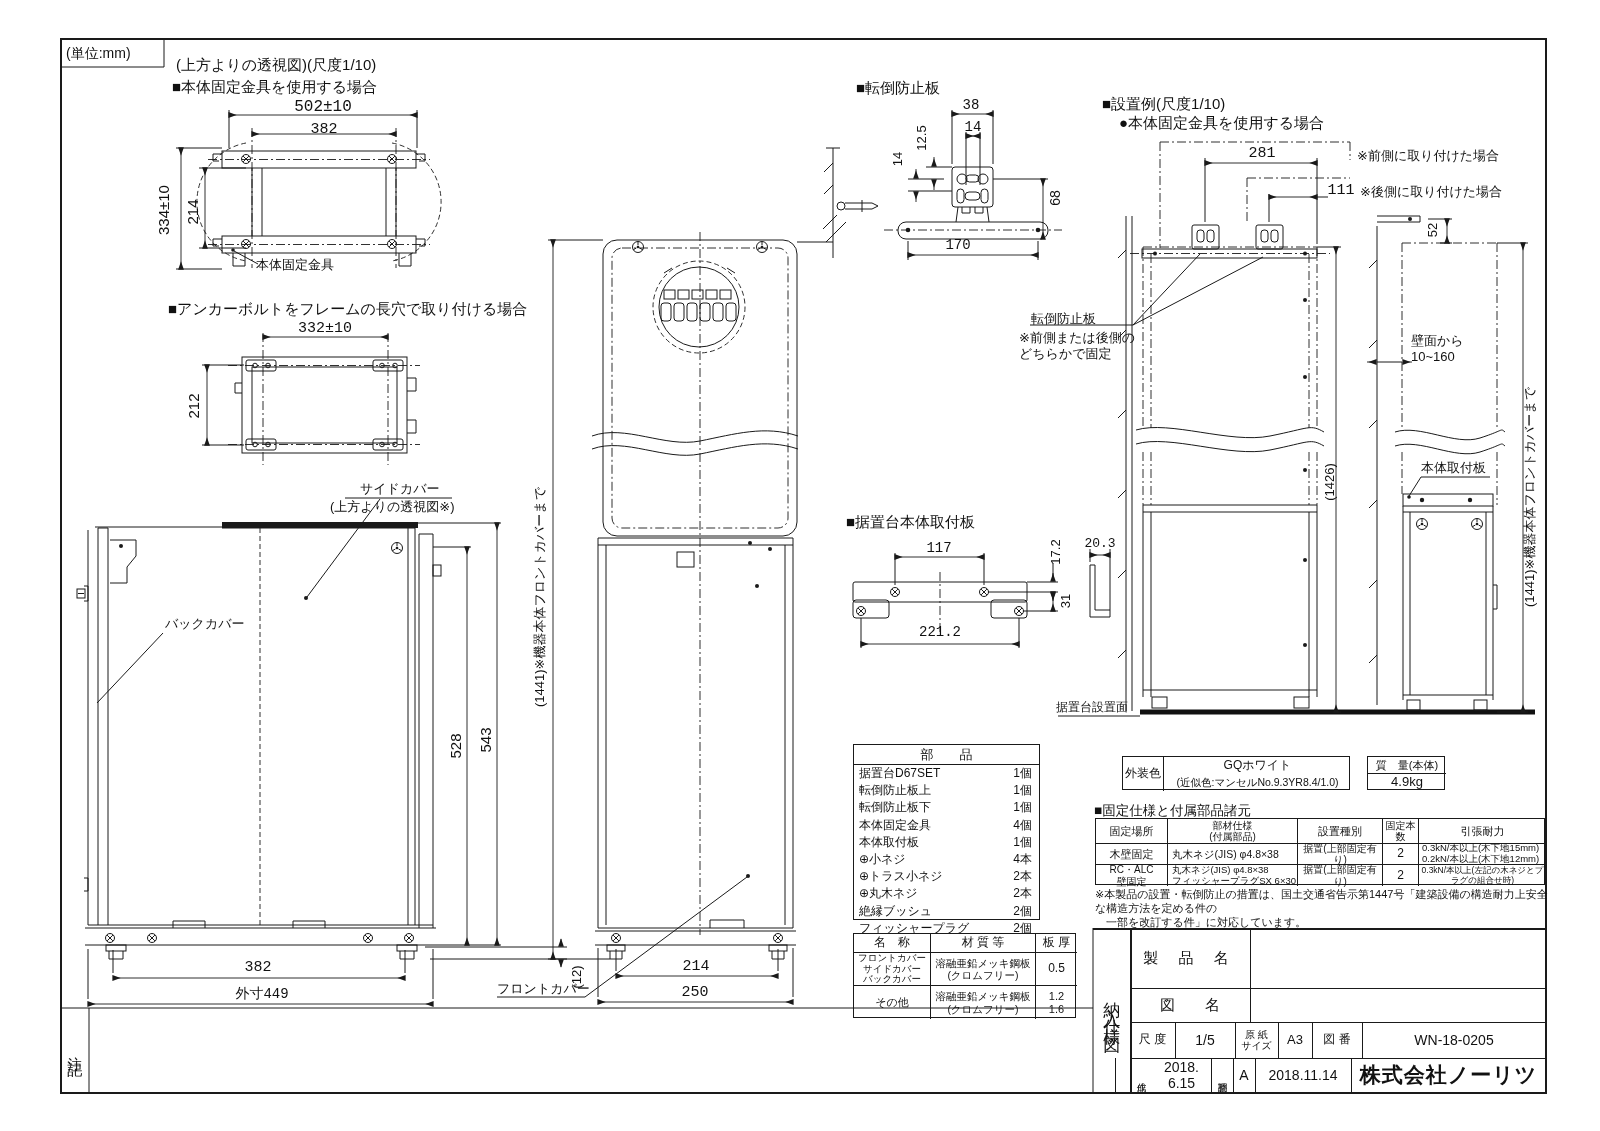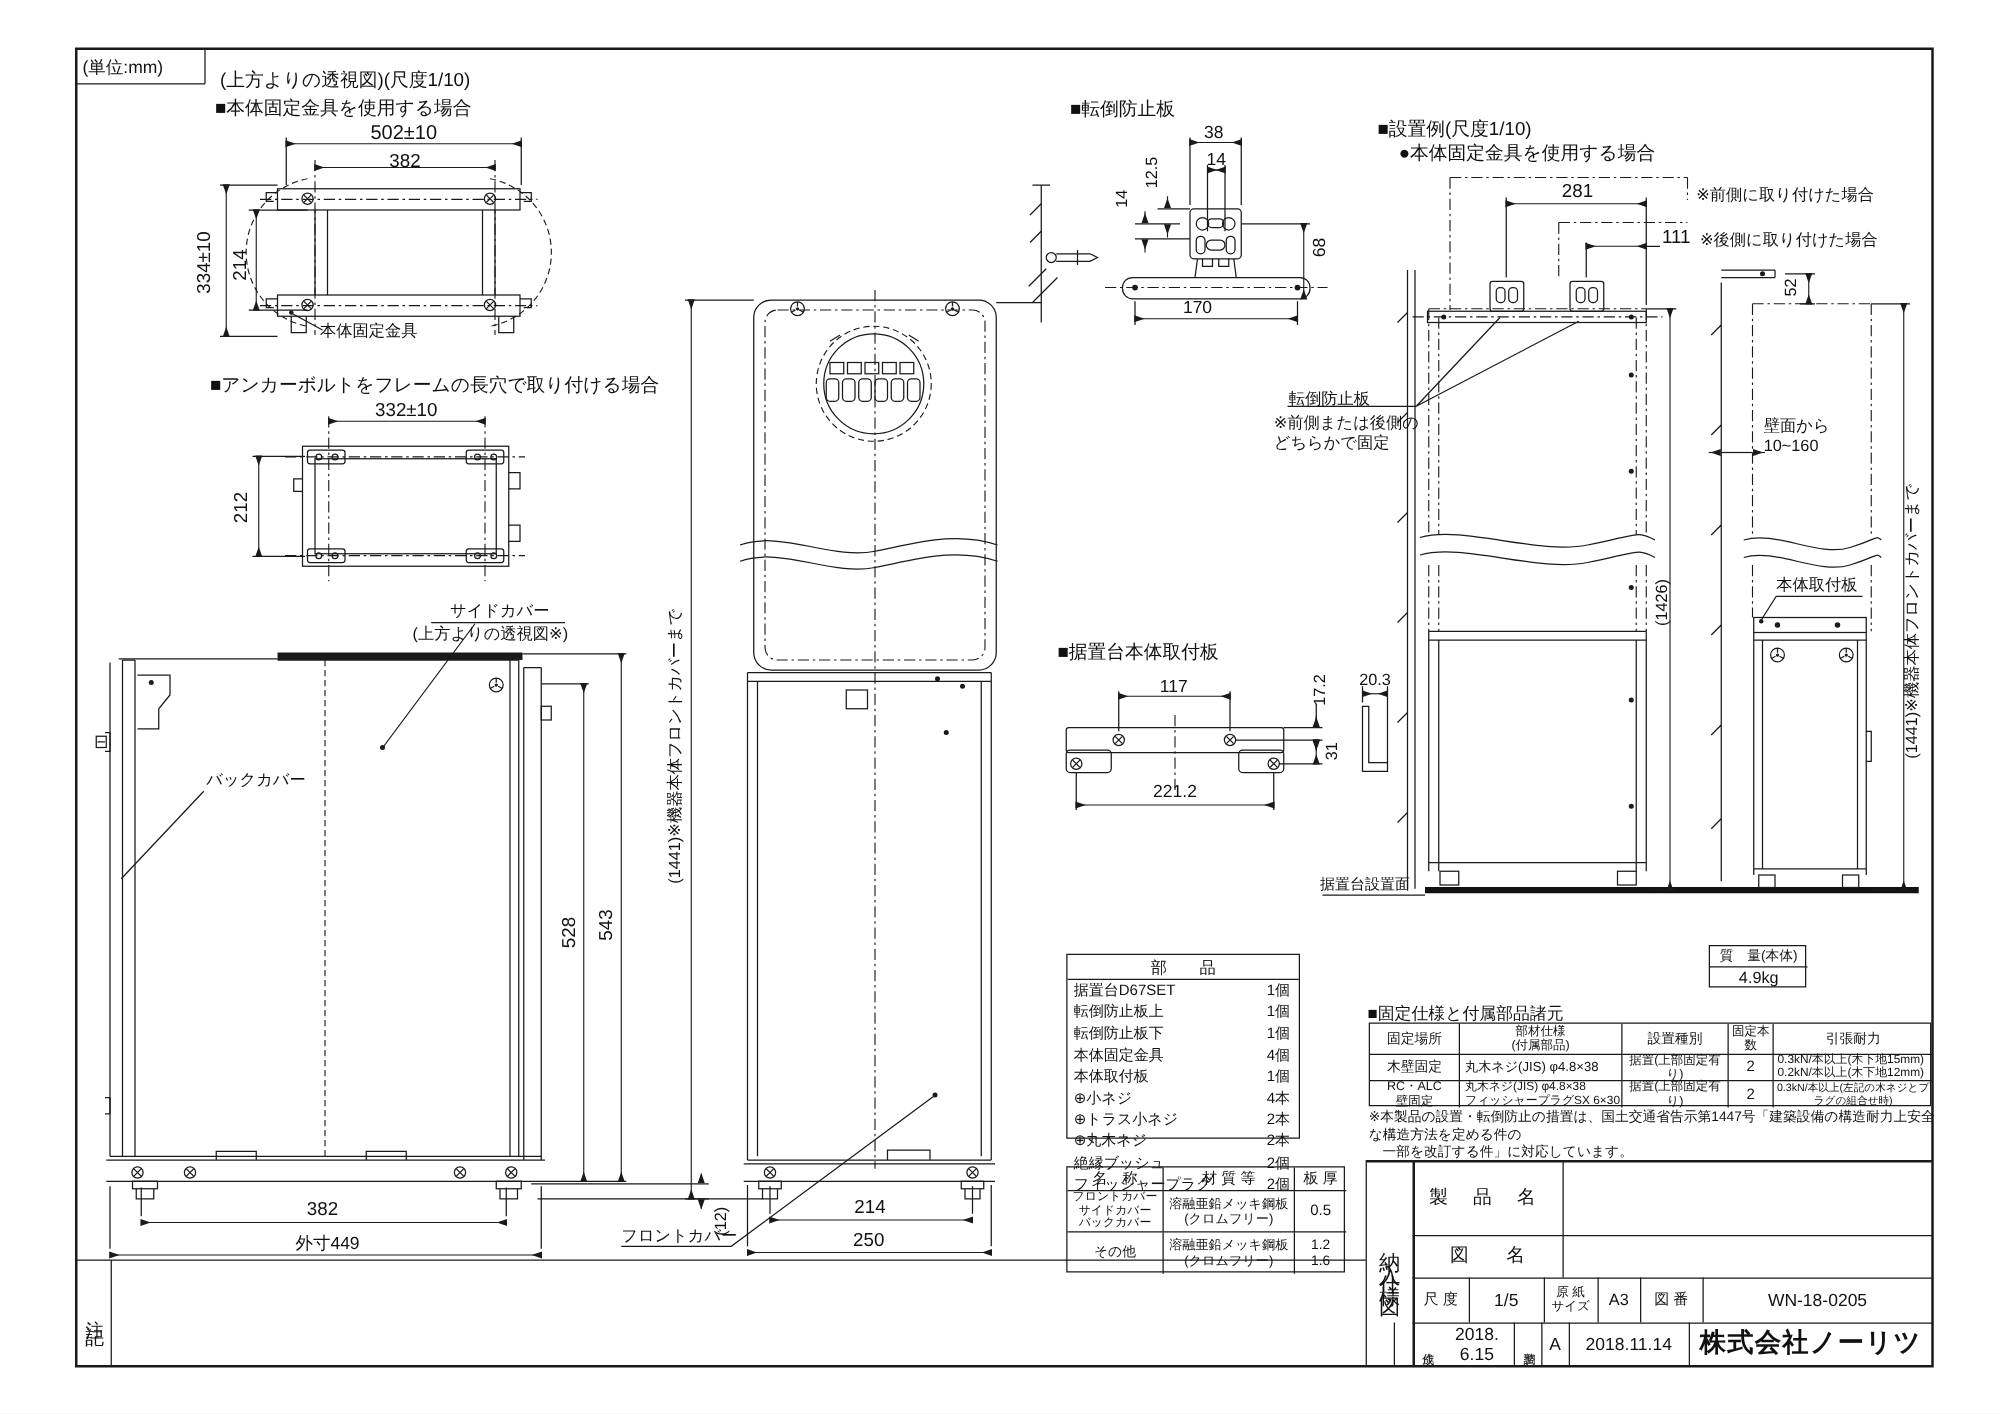--- a/index.html
+++ b/index.html
@@ -4,21 +4,21 @@
 <style>
   html,body{margin:0;padding:0;background:#e8e8e8;}
   #page{position:relative;width:1600px;height:1131px;background:#ffffff;overflow:hidden;
         font-family:"Liberation Sans","DejaVu Sans",sans-serif;color:#111;}
   svg .t{stroke:#1a1a1a;stroke-width:1;fill:none}
   svg .dd{stroke:#1a1a1a;stroke-width:.9;fill:none;stroke-dasharray:9 3 2 3}
   svg .da{stroke:#1a1a1a;stroke-width:.9;fill:none;stroke-dasharray:5 3}
   svg .dl{stroke:#1a1a1a;stroke-width:.9;fill:none}
   svg .f{fill:#1a1a1a;stroke:none}
   .lb{position:absolute;white-space:pre-line;font-size:13px;line-height:1.25;color:#111;}
-  .c{transform:translate(-50%,-50%);white-space:nowrap;}
+  .c{transform:translate(-50%,-50%);white-space:nowrap;font-family:Liberation Mono, monospace;}
   .cr{transform:translate(-50%,-50%) rotate(-90deg);white-space:nowrap;}
   .s14{font-size:14px}.s15{font-size:15px}.s16{font-size:16px}.s12{font-size:12px}.s11{font-size:11px}.s10{font-size:10px}
   .abs{position:absolute;box-sizing:border-box;}
   .bline{position:absolute;background:#1a1a1a;}
   .cell{position:absolute;display:flex;align-items:center;justify-content:center;text-align:center;box-sizing:border-box;white-space:pre-line;line-height:1.15;}
   .vtext{writing-mode:vertical-rl;text-orientation:upright;}
   .tbl{border:1.5px solid #1a1a1a;}
   .prow{display:flex;justify-content:space-between;align-items:center;height:17.2px;padding:0 7px 0 5px;font-size:12px;}
 </style>
 </head>
@@ -335,21 +335,21 @@
 <div class="lb cr" style="left:1530px;top:497px">(1441)※機器本体フロントカバーまで</div>
 <div class="lb s12" style="left:1056px;top:700px">据置台設置面</div>
 
 <div class="lb s15" style="left:846px;top:513px">■据置台本体取付板</div>
 <div class="lb c s14" style="left:939px;top:549px">117</div>
 <div class="lb cr" style="left:1056px;top:552px">17.2</div>
 <div class="lb c" style="left:1100px;top:544px">20.3</div>
 <div class="lb cr" style="left:1066px;top:601px">31</div>
 <div class="lb c s14" style="left:940px;top:633px">221.2</div>
 
-<div class="abs tbl" style="left:853px;top:763px;width:187px;height:148px">
+<div class="abs tbl" style="left:853px;top:744px;width:187px;height:176px">
   <div style="height:19px;border-bottom:1.4px solid #1a1a1a;display:flex;align-items:center;justify-content:center;font-size:13px">部　　品</div>
   <div class="prow">
         <span>据置台D67SET</span>
         <span>1個</span>
       </div>
   <div class="prow">
         <span>転倒防止板上</span>
         <span>1個</span>
       </div>
   <div class="prow">
@@ -396,20 +396,25 @@
   <div class="cell" style="left:77px;top:19px;width:105px;height:33px;border-right:1.3px solid #1a1a1a;border-bottom:1.3px solid #1a1a1a;font-size:10.5px">溶融亜鉛メッキ鋼板
 (クロムフリー)</div>
   <div class="cell s12" style="left:182px;top:19px;width:41px;height:33px;border-bottom:1.3px solid #1a1a1a">0.5</div>
   <div class="cell s11" style="left:0;top:52px;width:77px;height:33px;border-right:1.3px solid #1a1a1a">その他</div>
   <div class="cell" style="left:77px;top:52px;width:105px;height:33px;border-right:1.3px solid #1a1a1a;font-size:10.5px">溶融亜鉛メッキ鋼板
 (クロムフリー)</div>
   <div class="cell s11" style="left:182px;top:52px;width:41px;height:33px">1.2
 1.6</div>
 </div>
 
+<div class="abs tbl" style="left:1122px;top:756px;width:228px;height:34px">
+  <div class="cell s12" style="left:0;top:0;width:41px;height:34px;border-right:1.3px solid #1a1a1a">外装色</div>
+  <div class="cell s12" style="left:41px;top:0;width:187px;height:17px">GQホワイト</div>
+  <div class="cell" style="left:41px;top:17px;width:187px;height:17px;font-size:10.5px">(近似色:マンセルNo.9.3YR8.4/1.0)</div>
+</div>
 
 <div class="abs tbl" style="left:1367px;top:756px;width:78px;height:34px">
   <div class="cell s11" style="left:0;top:0;width:78px;height:17px;border-bottom:1.3px solid #1a1a1a">質　量(本体)</div>
   <div class="cell" style="left:0;top:17px;width:78px;height:17px;font-size:13px">4.9kg</div>
 </div>
 
 <div class="lb" style="left:1094px;top:803px;font-size:13.5px">■固定仕様と付属部品諸元</div>
 <div class="abs tbl" style="left:1095px;top:818px;width:450px;height:67px">
   <div class="cell s11" style="left:0;top:0;width:72px;height:25px;border-right:1.2px solid #1a1a1a;border-bottom:1.2px solid #1a1a1a">固定場所</div>
   <div class="cell" style="left:72px;top:0;width:130px;height:25px;border-right:1.2px solid #1a1a1a;border-bottom:1.2px solid #1a1a1a;font-size:10px">部材仕様

